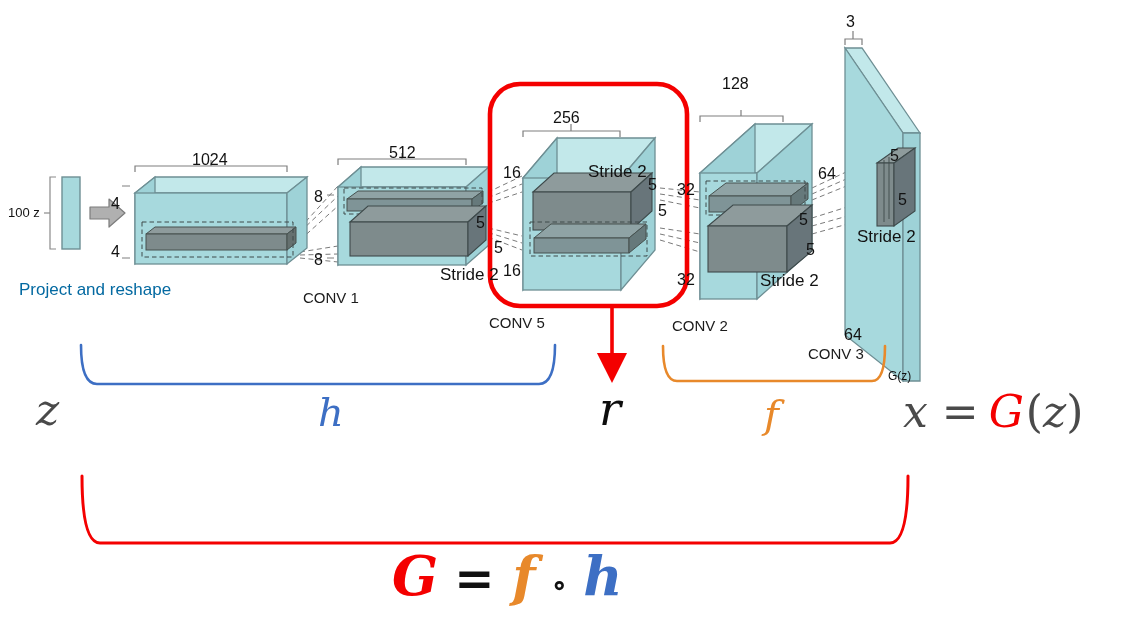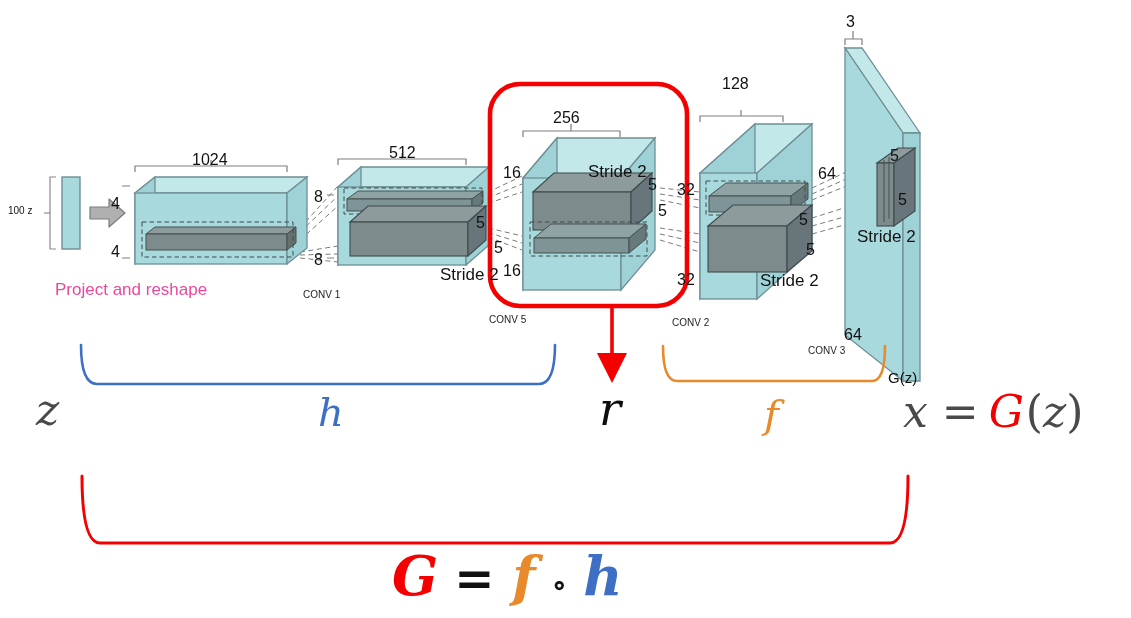--- a/index.html
+++ b/index.html
@@ -28,26 +28,26 @@
     height: 618px;
   }
   .lbl {
     position: absolute;
     white-space: nowrap;
     font-family: "Liberation Sans", sans-serif;
     color: #121212;
     line-height: 1;
     user-select: none;
   }
-  .lbl-sm { font-size: 15px; }
-  .lbl-md { font-size: 10px; }
+  .lbl-sm { font-size: 12px; }
+  .lbl-md { font-size: 13px; }
   .lbl-lg { font-size: 16px; }
   .lbl-xl { font-size: 17px; }
-  .lbl-conv { font-size: 10px; color: #1b1b1b; text-align: right; }
-  .lbl-pr { font-size: 17px; color: #ec4899; margin-left: 36px; }
+  .lbl-conv { font-size: 15px; color: #1b1b1b; text-align: right; }
+  .lbl-pr { font-size: 17px; color: #0369a1; }
   .math {
     position: absolute;
     font-family: "DejaVu Serif", "Liberation Serif", serif;
     font-style: italic;
     white-space: nowrap;
     line-height: 1;
     user-select: none;
   }
   .m-z   { font-size: 44px; color: #4a4a4a; }
   .m-h   { font-size: 40px; color: #3d6fc4; }

